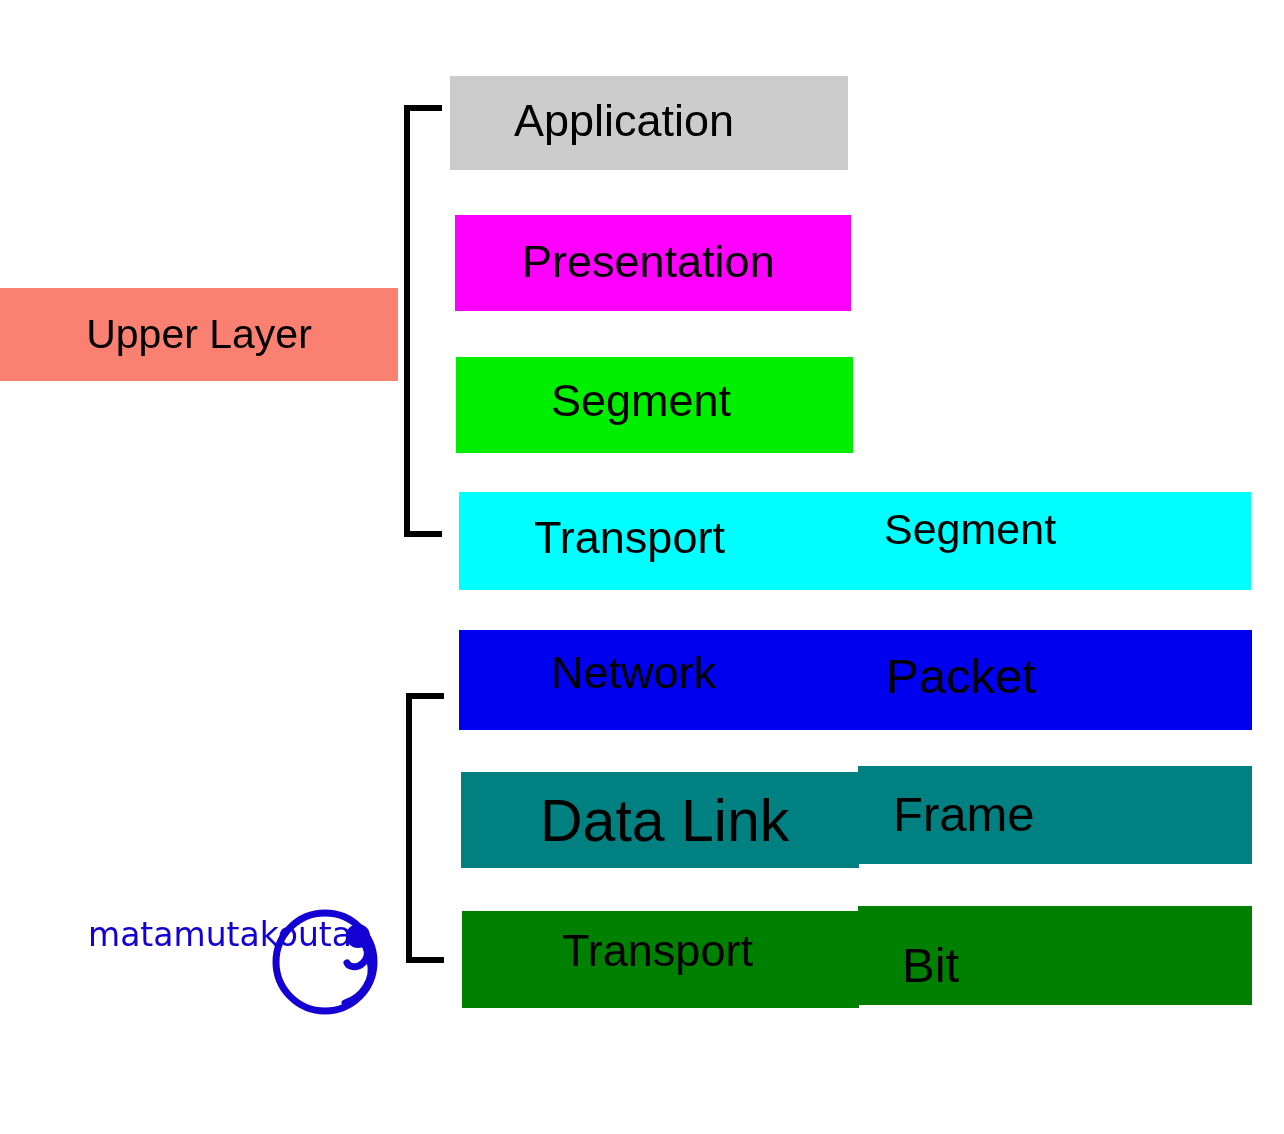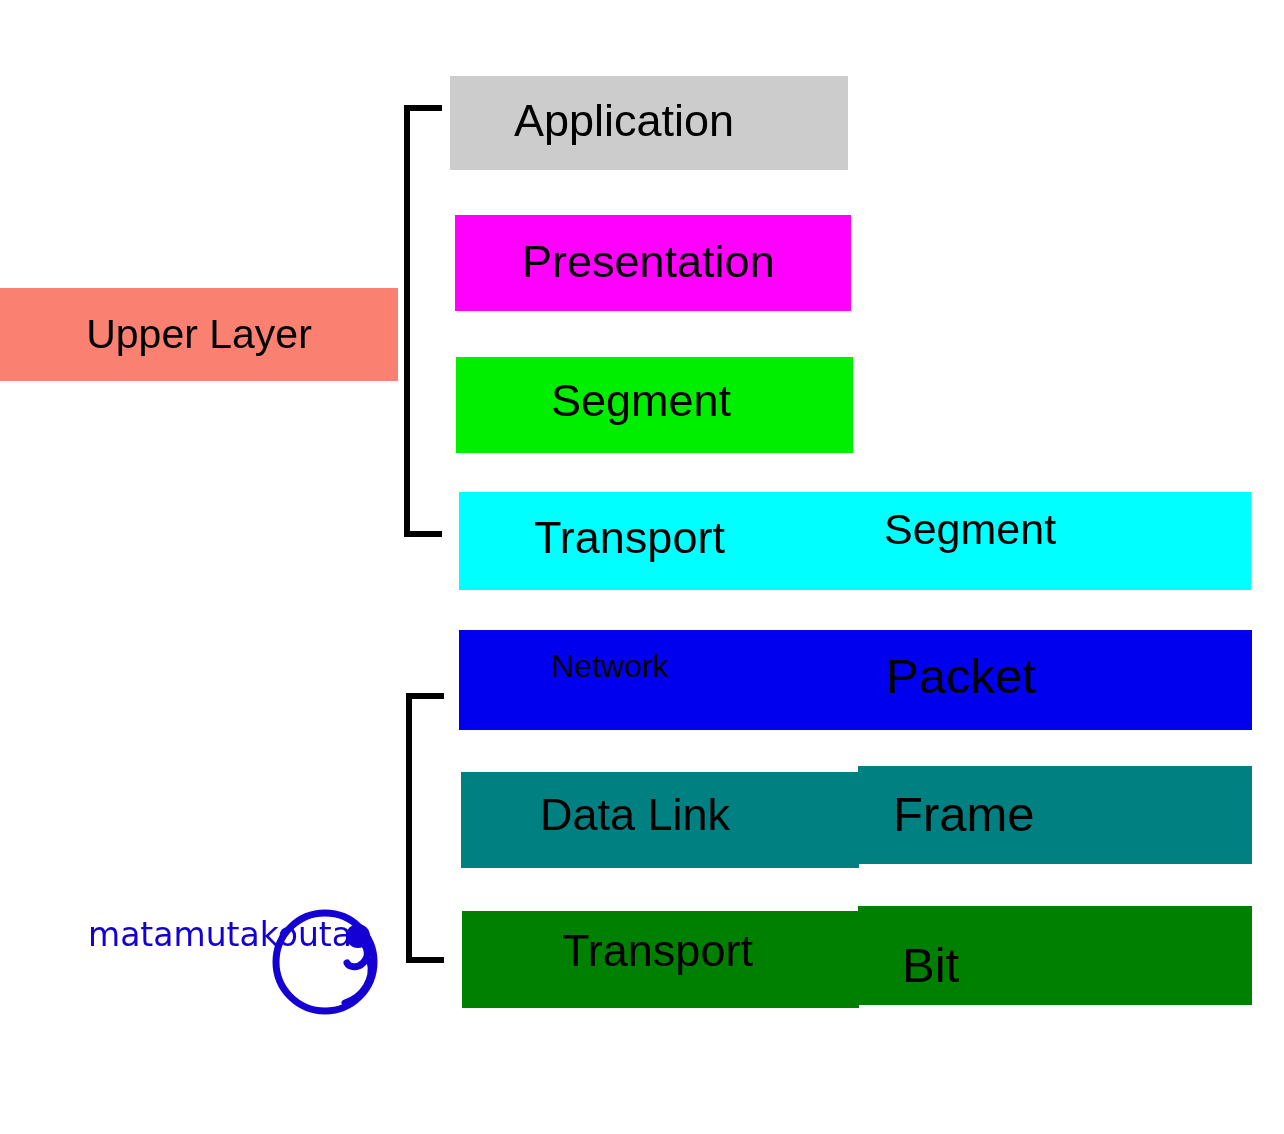--- a/index.html
+++ b/index.html
@@ -76,25 +76,25 @@
       <div class="bar" style="left: 450px; top: 76px; width: 398px; height: 94px; background: rgb(204, 204, 204);"></div>
       <span class="bar-label" style="left: 514px; top: 98px; font-size: 45px;">Application</span>
       <div class="bar" style="left: 455px; top: 215px; width: 396px; height: 96px; background: rgb(255, 0, 255);"></div>
       <span class="bar-label" style="left: 494px; top: 239px; font-size: 45px; margin-left: 28px;">Presentation</span>
       <div class="bar" style="left: 456px; top: 357px; width: 397px; height: 96px; background: rgb(0, 238, 0);"></div>
       <span class="bar-label" style="left: 551px; top: 378px; font-size: 45px;">Segment</span>
       <div class="bar" style="left: 459px; top: 492px; width: 792px; height: 98px; background: rgb(0, 255, 255);"></div>
       <span class="bar-label" style="left: 534px; top: 515px; font-size: 45px; text-align: right;">Transport</span>
       <span class="bar-label" style="left: 884px; top: 508px; font-size: 43px;">Segment</span>
       <div class="bar" style="left: 459px; top: 630px; width: 793px; height: 100px; background: rgb(0, 0, 238);"></div>
-      <span class="bar-label" style="left: 551px; top: 650px; font-size: 32px;">Network</span>
+      <span class="bar-label" style="left: 551px; top: 650px; font-size: 45px;">Network</span>
       <span class="bar-label" style="left: 886px; top: 652px; font-size: 49px;">Packet</span>
       <div class="bar" style="left: 858px; top: 766px; width: 394px; height: 98px; background: rgb(0, 128, 128);"></div>
       <div class="bar" style="left: 461px; top: 772px; width: 398px; height: 96px; background: rgb(0, 128, 128);"></div>
-      <span class="bar-label" style="left: 540px; top: 792px; font-size: 45px;">Data Link</span>
+      <span class="bar-label" style="left: 540px; top: 792px; font-size: 59px;">Data Link</span>
       <span class="bar-label" style="left: 893px; top: 790px; font-size: 49px;">Frame</span>
       <div class="bar" style="left: 858px; top: 906px; width: 394px; height: 99px; background: rgb(0, 128, 0);"></div>
       <div class="bar" style="left: 462px; top: 911px; width: 397px; height: 97px; background: rgb(0, 128, 0);"></div>
       <span class="bar-label" style="left: 562px; top: 928px; font-size: 45px;">Transport</span>
       <span class="bar-label" style="left: 902px; top: 941px; font-size: 49px;">Bit</span>
     </div>
 
   <div id="annot-host">
     <span class="annot-text" id="annot-text" style="left: 88px; top: 918px; font-size: 33px; color: rgb(20, 0, 210);">matamutakouta</span>
     <svg class="annot-circle" id="annot-circle" viewBox="0 0 112 112" width="112" height="112" style="left: 271px; top: 905px;">

